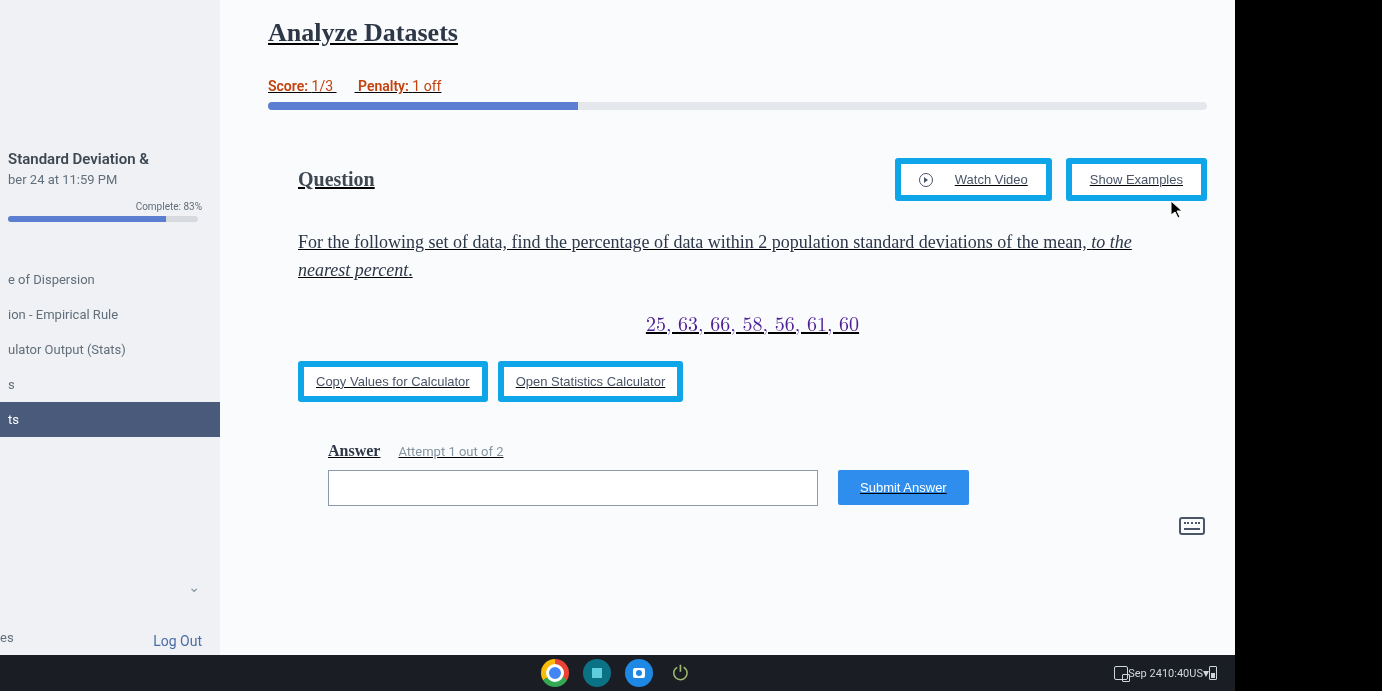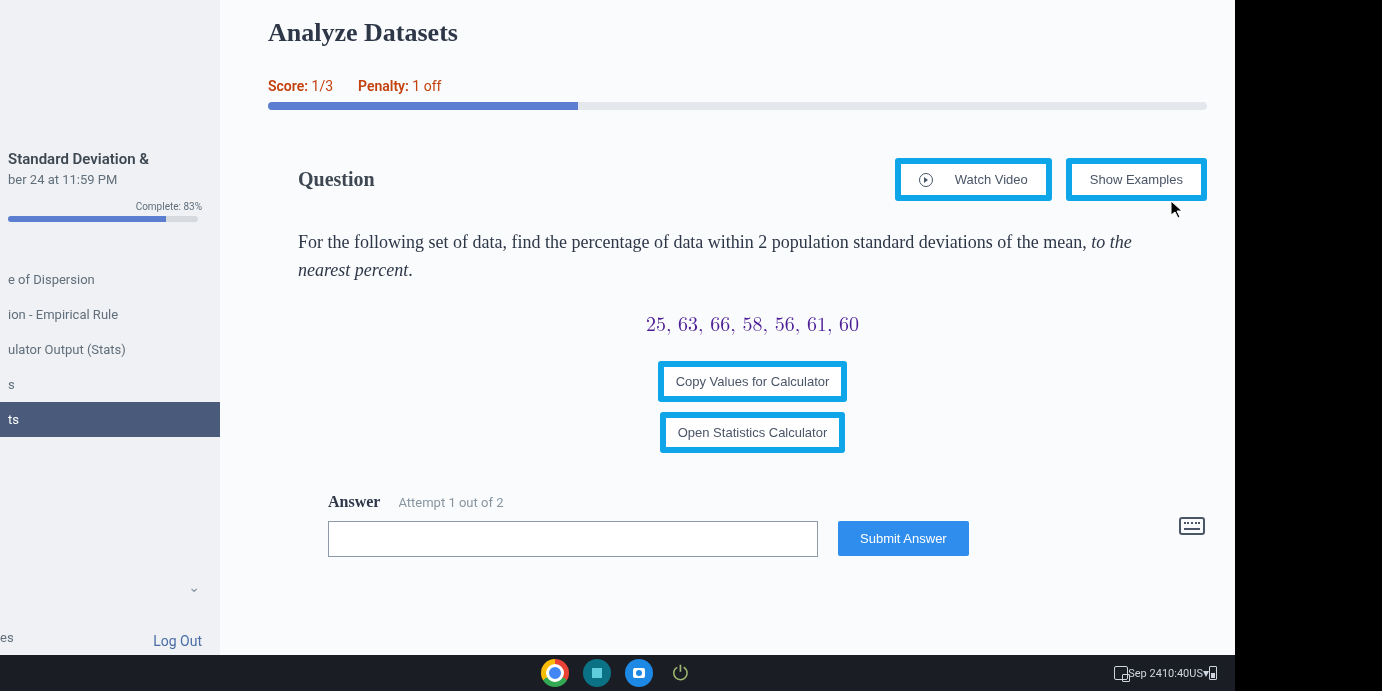--- a/index.html
+++ b/index.html
@@ -54,20 +54,21 @@
     bottom: 60px;
     color: #8795a1;
     font-size: 14px;
   }
 
   .main {
     flex: 1;
     background: #fafbfc;
     padding: 18px 28px 0 48px;
     position: relative;
+    text-decoration: underline;
   }
   .page-title {
     font-family: Georgia, "Times New Roman", serif;
     font-size: 26px;
     font-weight: 700;
     color: #2d3748;
     margin-bottom: 30px;
   }
   .score-row {
     font-size: 14px;
@@ -141,21 +142,20 @@
   .q-text em { font-style: italic; }
   .data-values {
     font-family: "Latin Modern Math", Georgia, serif;
     font-size: 20px;
     color: #4c1d95;
     text-align: center;
     margin-bottom: 24px;
   }
   .calc-buttons {
     display: flex;
-    flex-direction: column;
     align-items: center;
     gap: 10px;
     margin-bottom: 40px;
   }
   .calc-buttons .outline-btn { font-size: 13px; padding: 7px 12px; }
   .answer-row {
     display: flex;
     align-items: baseline;
     gap: 18px;
     margin-bottom: 10px;

